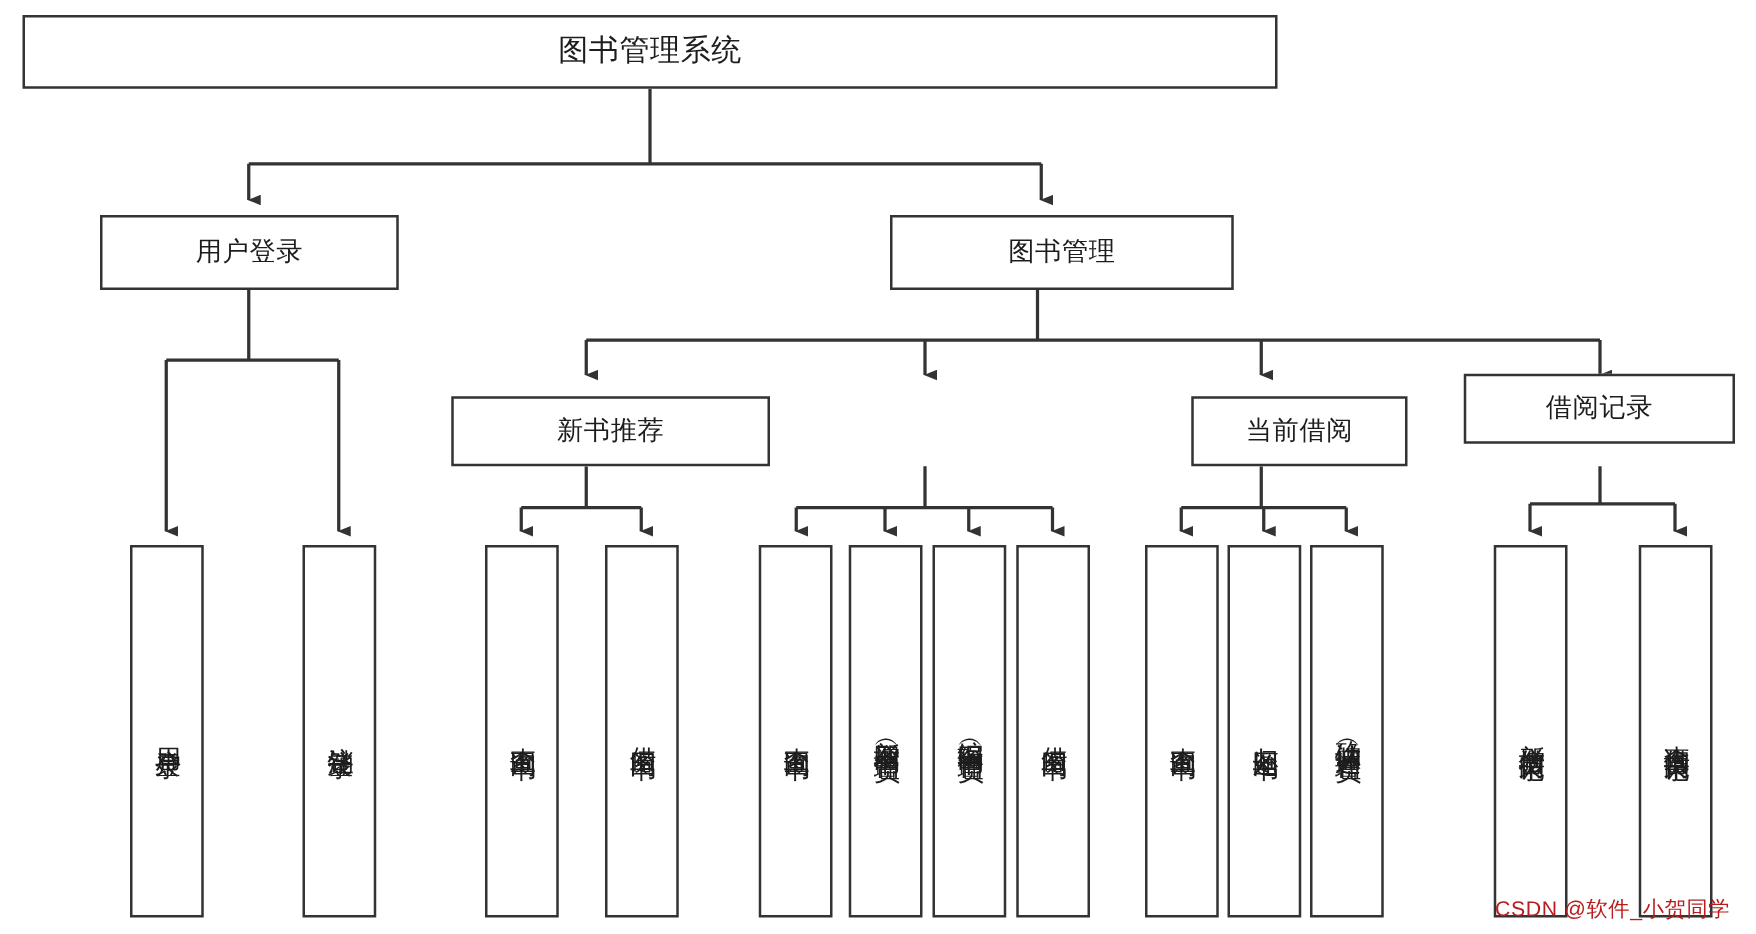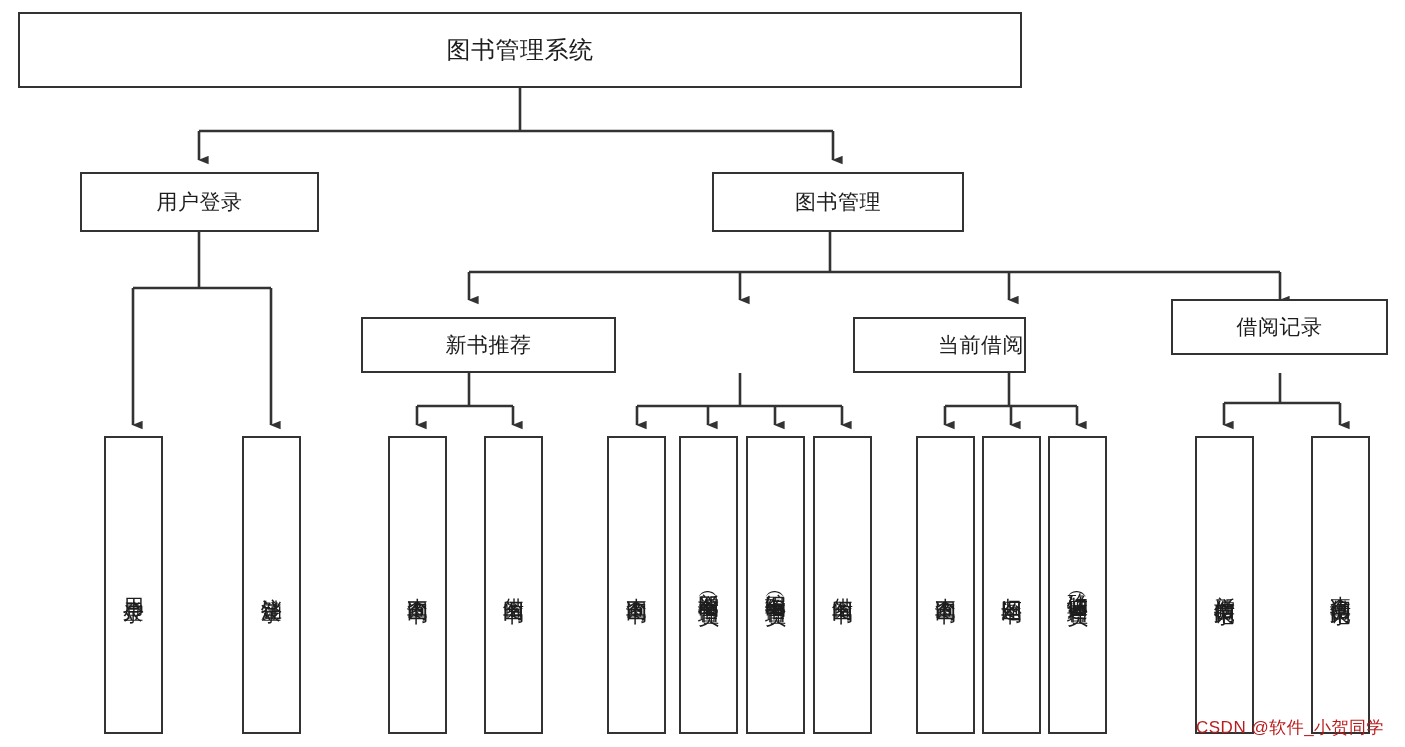--- a/index.html
+++ b/index.html
@@ -117,35 +117,35 @@
       <path d="M1011,406 L1011,425" marker-end="url(#arrowhead)"></path>
       <path d="M1077,406 L1077,425" marker-end="url(#arrowhead)"></path>
 
       <path d="M1280,373 L1280,403"></path>
       <path d="M1224,403 L1340,403"></path>
       <path d="M1224,403 L1224,425" marker-end="url(#arrowhead)"></path>
       <path d="M1340,403 L1340,425" marker-end="url(#arrowhead)"></path>
     </g>
   </svg>
 
-  <div class="node horiz" style="left:18px; top:12px; width:1004px; height:76px;">
+  <div class="node horiz" style="left:18px; top:12px; width:1004px; height:59px;">
     <span class="node-label" style="font-size:24px;">图书管理系统</span>
   </div>
 
   <div class="node horiz" style="left:80px; top:172px; width:239px; height:60px;">
     <span class="node-label">用户登录</span>
   </div>
-  <div class="node horiz" style="left:712px; top:172px; width:252px; height:60px;">
+  <div class="node horiz" style="left:712px; top:172px; width:275px; height:60px;">
     <span class="node-label">图书管理</span>
   </div>
 
   <div class="node horiz" style="left:361px; top:317px; width:255px; height:56px;">
     <span class="node-label">新书推荐</span>
   </div>
-  <div class="node horiz" style="left:853px; top:317px; width:173px; height:56px;justify-content:flex-end;">
+  <div class="node horiz" style="left:953px; top:317px; width:173px; height:56px;">
     <span class="node-label">当前借阅</span>
   </div>
   <div class="node horiz" style="left:1171px; top:299px; width:217px; height:56px;">
     <span class="node-label">借阅记录</span>
   </div>
 
   <div class="node vert" style="left:104px; top:436px; width:59px; height:298px;">
     <span class="node-label">用户登录</span>
   </div>
   <div class="node vert" style="left:242px; top:436px; width:59px; height:298px;">

